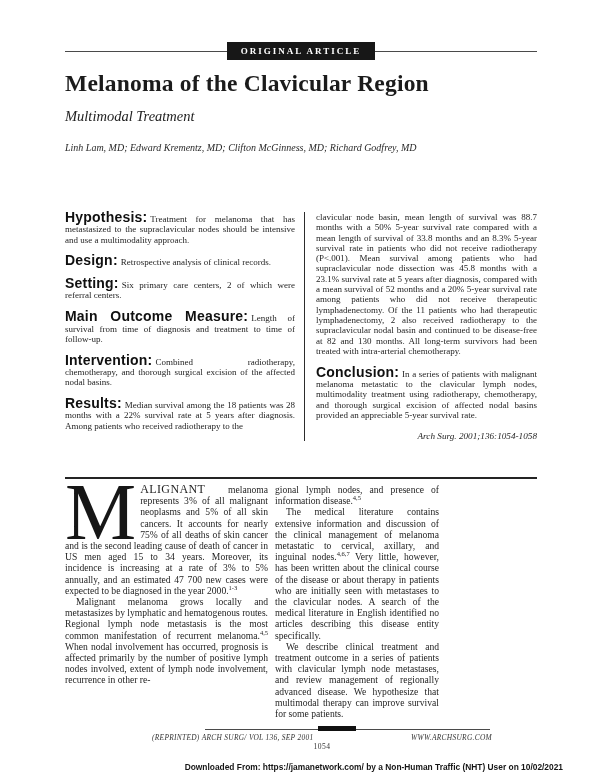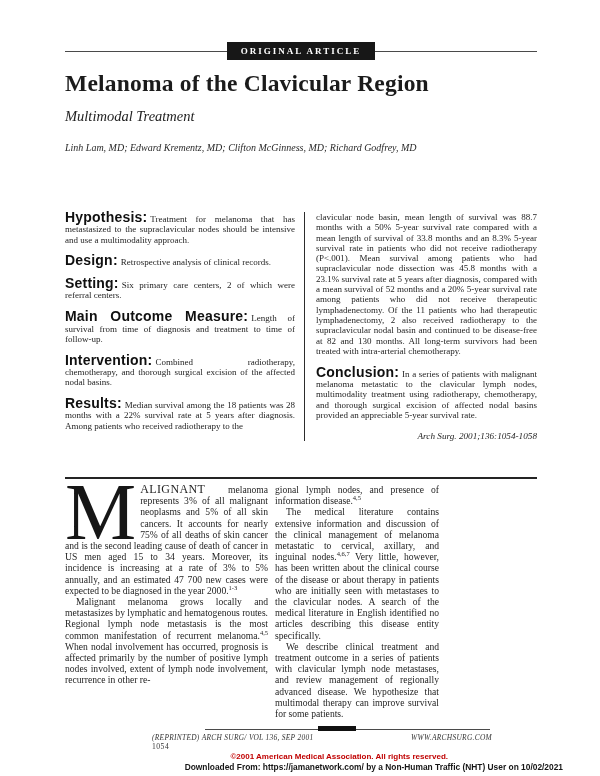--- a/index.html
+++ b/index.html
@@ -57,21 +57,21 @@
   sup{font-size:6.5px;line-height:0;}
   
   .footer-rule{position:absolute;top:729px;left:205px;width:285px;height:1.4px;background:#4a4a4a;}
   .footer-tick{position:absolute;top:726px;left:318px;width:38px;height:5px;background:#111;}
   .reprint-row{
     position:absolute;top:733px;left:152px;width:340px;
     display:flex;justify-content:space-between;
     font-size:7.4px;letter-spacing:.3px;color:#333;font-style:italic;
   }
   .page-number{
-    position:absolute;top:742px;left:152px;width:340px;
+    position:absolute;top:742px;left:152px;width:340px;text-align:center;
     font-size:7.6px;letter-spacing:.5px;color:#333;
   }
   .copyright{
     position:absolute;top:752px;left:0;width:448px;text-align:right;
     font-family:"Liberation Sans","DejaVu Sans",sans-serif;
     font-size:8px;font-weight:bold;color:var(--copyright-color,#c00000);
   }
   .download-notice{
     position:absolute;top:762px;left:3px;width:560px;text-align:right;
     font-family:"Liberation Sans","DejaVu Sans",sans-serif;
@@ -125,16 +125,15 @@
     </div>
   </div>
 
   <div class="footer-rule"></div>
   <div class="footer-tick"></div>
   <div class="reprint-row">
     <span>(REPRINTED) ARCH SURG/ VOL 136, SEP 2001</span>
     <span>WWW.ARCHSURG.COM</span>
   </div>
   <div class="page-number">1054</div>
-  <div class="copyright">©2001 American Medical Association. All rights reserved.</div>
   <div class="download-notice">Downloaded From: https://jamanetwork.com/ by a Non-Human Traffic (NHT) User  on 10/02/2021</div>
 
 </div>
 
 </body></html>

